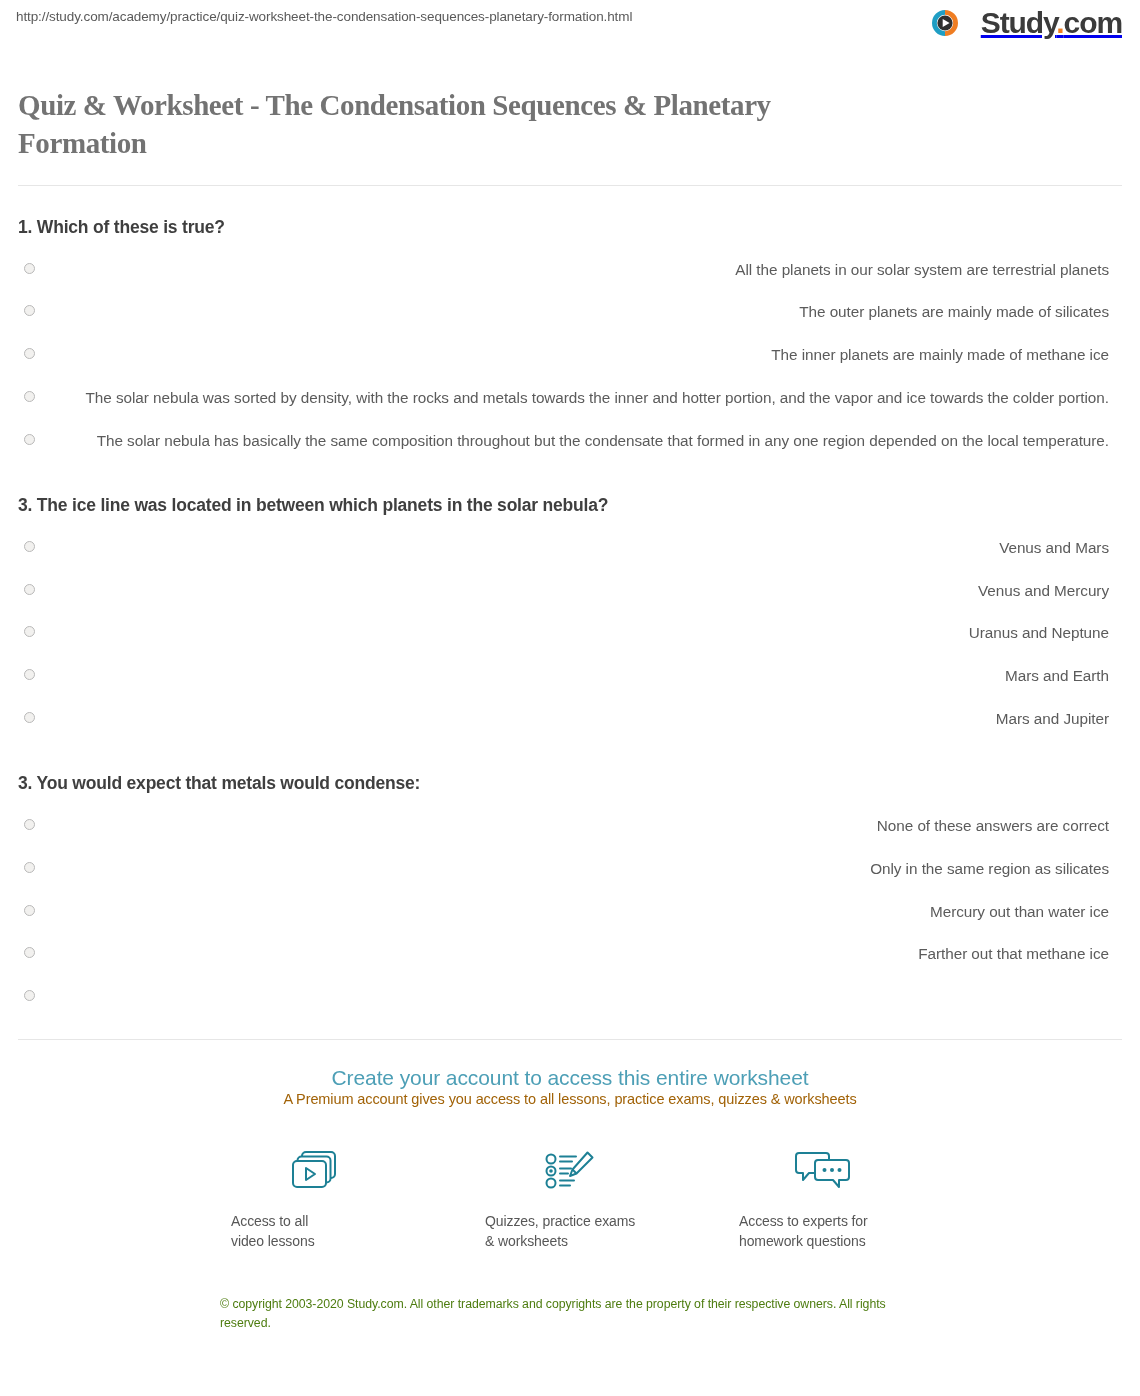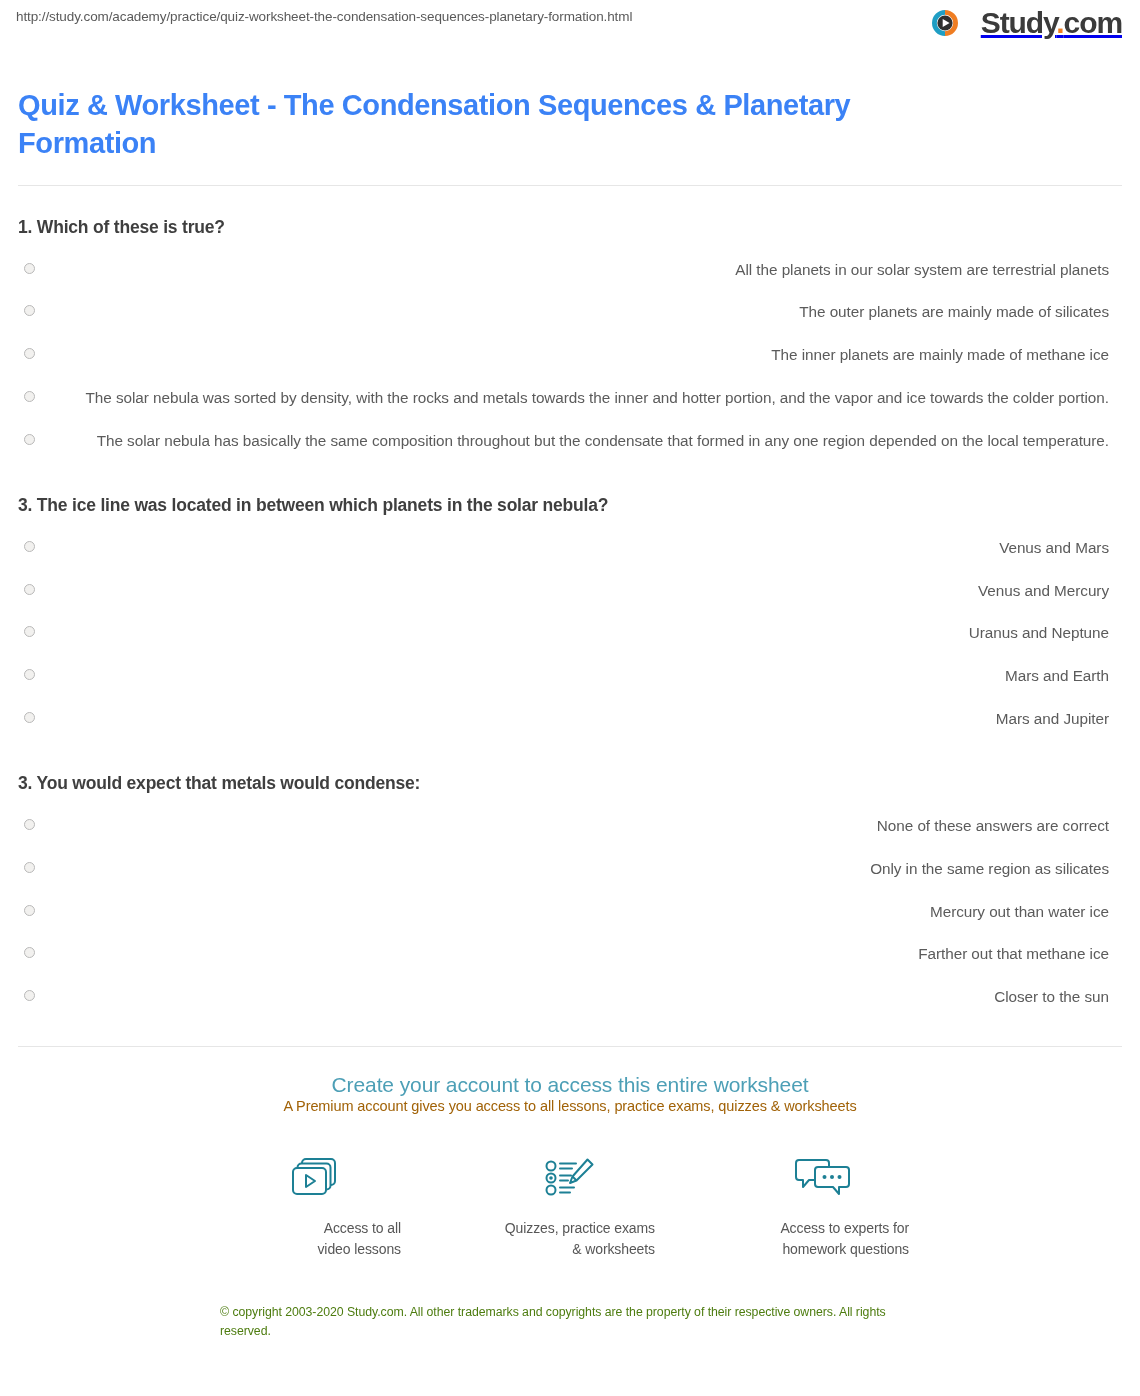--- a/index.html
+++ b/index.html
@@ -56,24 +56,25 @@
   .logo-word .dot { color: #ef7d22; }
 
   
   .page {
     padding: 0 18px;
   }
   .page-title {
     font-size: 29px;
     font-weight: bold;
     line-height: 1.32;
-    color: #3b82f6;
+    color: #737373;
     letter-spacing: -0.4px;
     margin: 14px 0 0 0;
     max-width: 840px;
+    font-family: Liberation Serif, serif;
   }
   .rule {
     border: 0;
     border-top: 1px solid #e6e6e6;
     margin: 22px 0 0 0;
   }
 
   
   .question-block { margin-top: 32px; }
   .question-block.first { margin-top: 30px; }
@@ -130,21 +131,21 @@
 
   .features {
     display: flex;
     justify-content: center;
     align-items: flex-start;
     gap: 84px;
     margin-top: 36px;
   }
   .feature {
     width: 170px;
-    text-align: right;
+    text-align: left;
   }
   .feature-icon {
     height: 56px;
     display: flex;
     align-items: center;
     justify-content: center;
     margin-bottom: 12px;
   }
   .feature-label {
     font-size: 14px;
@@ -254,21 +255,20 @@
       <li class="option">
         <span class="radio"></span>
         <span class="option-label">Mercury out than water ice</span>
       </li>
       <li class="option">
         <span class="radio"></span>
         <span class="option-label">Farther out that methane ice</span>
       </li>
       <li class="option">
         <span class="radio"></span>
-        <span class="option-label">Closer to the sun</span>
       </li>
     </ul>
   </section>
 
   <div class="footer">
     <hr class="rule">
 
     <div class="cta">
       <a class="cta-link" href="#">Create your account to access this entire worksheet</a>
       <div class="cta-sub">A Premium account gives you access to all lessons, practice exams, quizzes &amp; worksheets</div>

